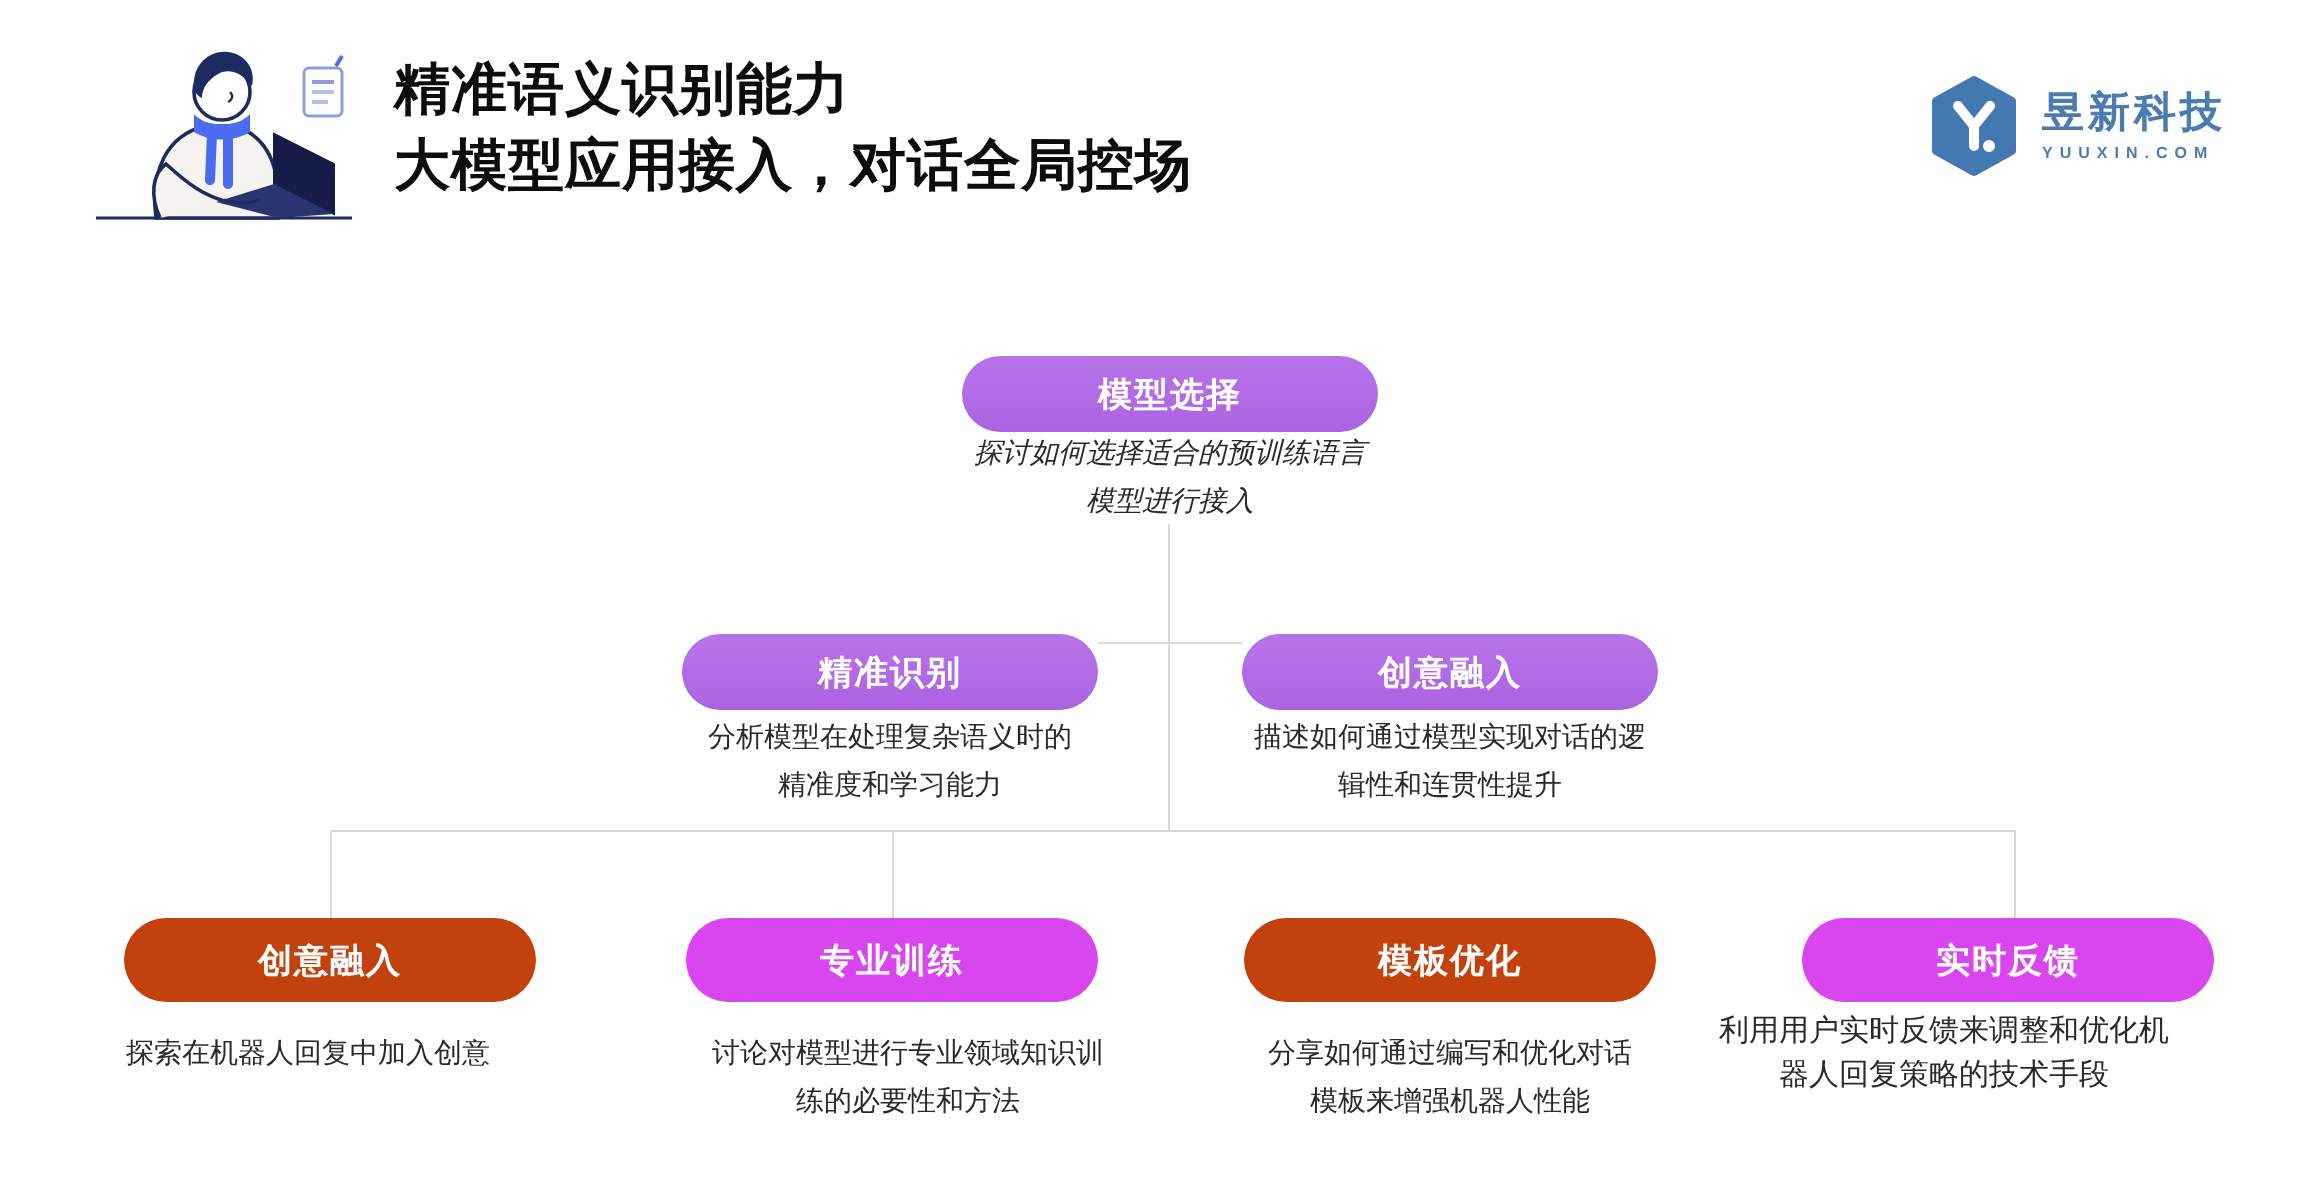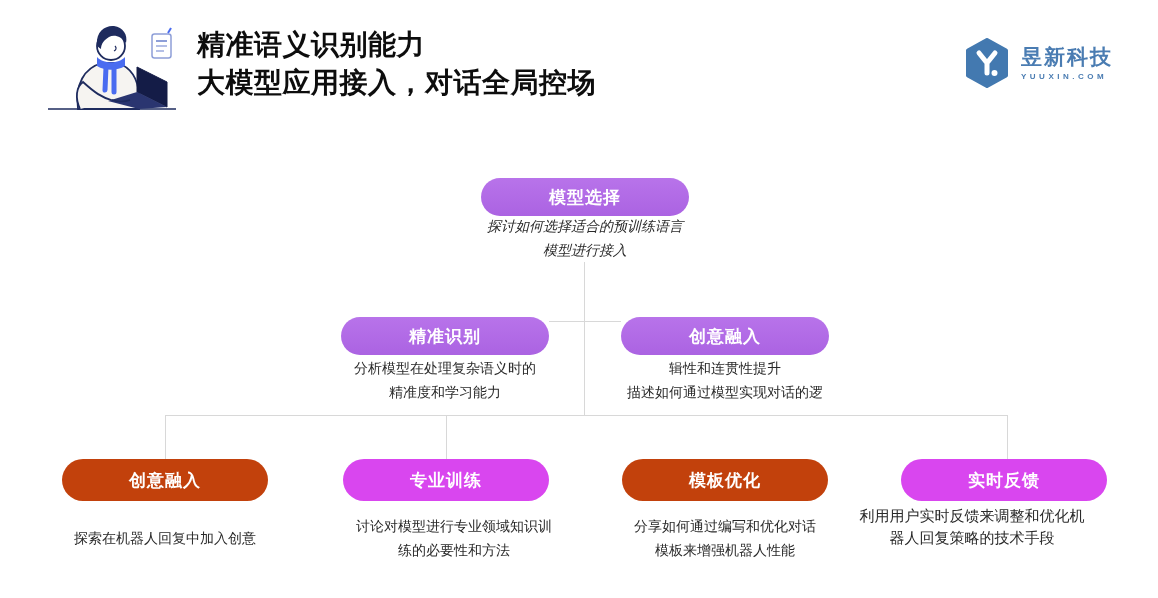--- a/index.html
+++ b/index.html
@@ -81,21 +81,21 @@
   .desc {
     position: absolute;
     text-align: center;
     color: #2a2a2a;
     font-size: 14px;
     line-height: 24px;
   }
   .desc-root { left: 425px; top: 214px; width: 320px; font-style: italic; }
   .desc-l2a  { left: 315px; top: 356px; width: 260px; }
   .desc-l2b  { left: 595px; top: 356px; width: 260px; }
-  .desc-l3a  { left:  45px; top: 514px; width: 240px; margin-top: 12px; }
+  .desc-l3a  { left:  34px; top: 514px; width: 240px; }
   .desc-l3b  { left: 334px; top: 514px; width: 240px; }
   .desc-l3c  { left: 605px; top: 514px; width: 240px; }
   .desc-l3d  { left: 847px; top: 505px; width: 250px; font-size: 15px; line-height: 22px; }
 
   .line {
     position: absolute;
     background: #d8d8d8;
   }
   .line-root-v   { left: 584px; top: 262px; width: 1px; height: 153px; }
   .line-l2-h     { left: 549px; top: 321px; width: 72px;  height: 1px; }
@@ -178,22 +178,22 @@
   </div>
   <div class="desc desc-l2a">
     <div>分析模型在处理复杂语义时的</div>
     <div>精准度和学习能力</div>
   </div>
 
   <div class="pill pill-purple pill-l2b">
     <span>创意融入</span>
   </div>
   <div class="desc desc-l2b">
+    <div>描述如何通过模型实现对话的逻</div>
     <div>辑性和连贯性提升</div>
-    <div>描述如何通过模型实现对话的逻</div>
   </div>
 
   <div class="pill pill-dark pill-l3a">
     <span>创意融入</span>
   </div>
   <div class="desc desc-l3a">
     <div>探索在机器人回复中加入创意</div>
   </div>
 
   <div class="pill pill-light pill-l3b">

